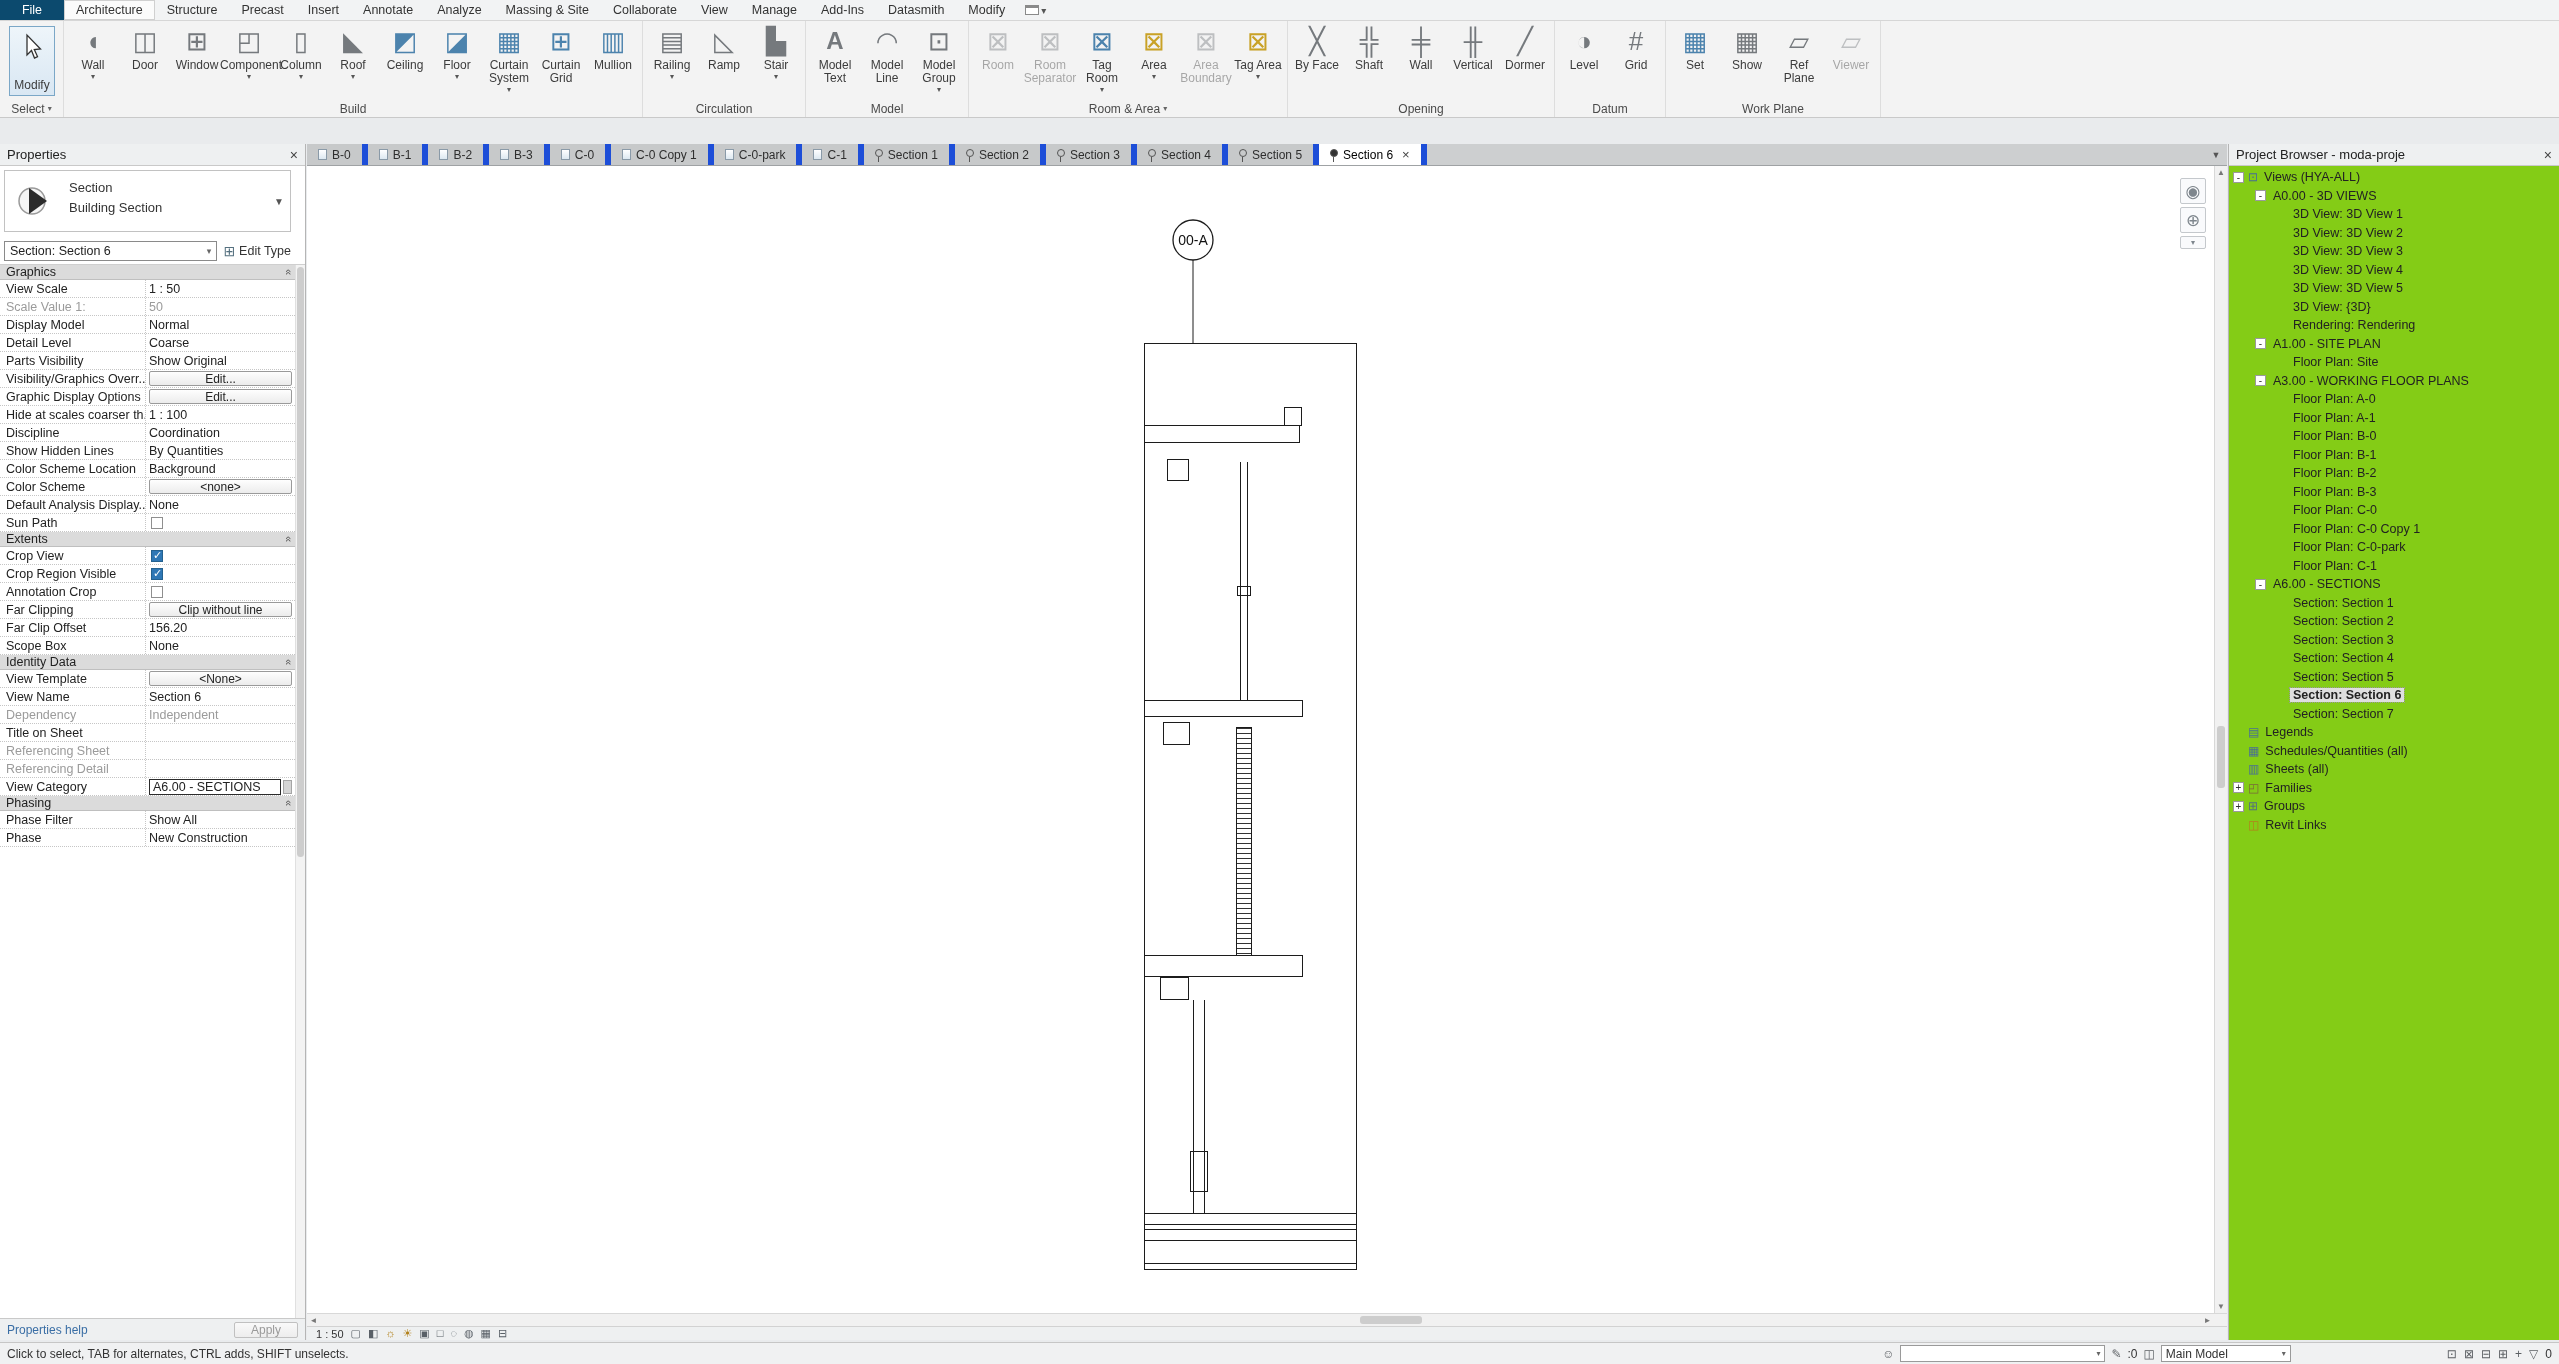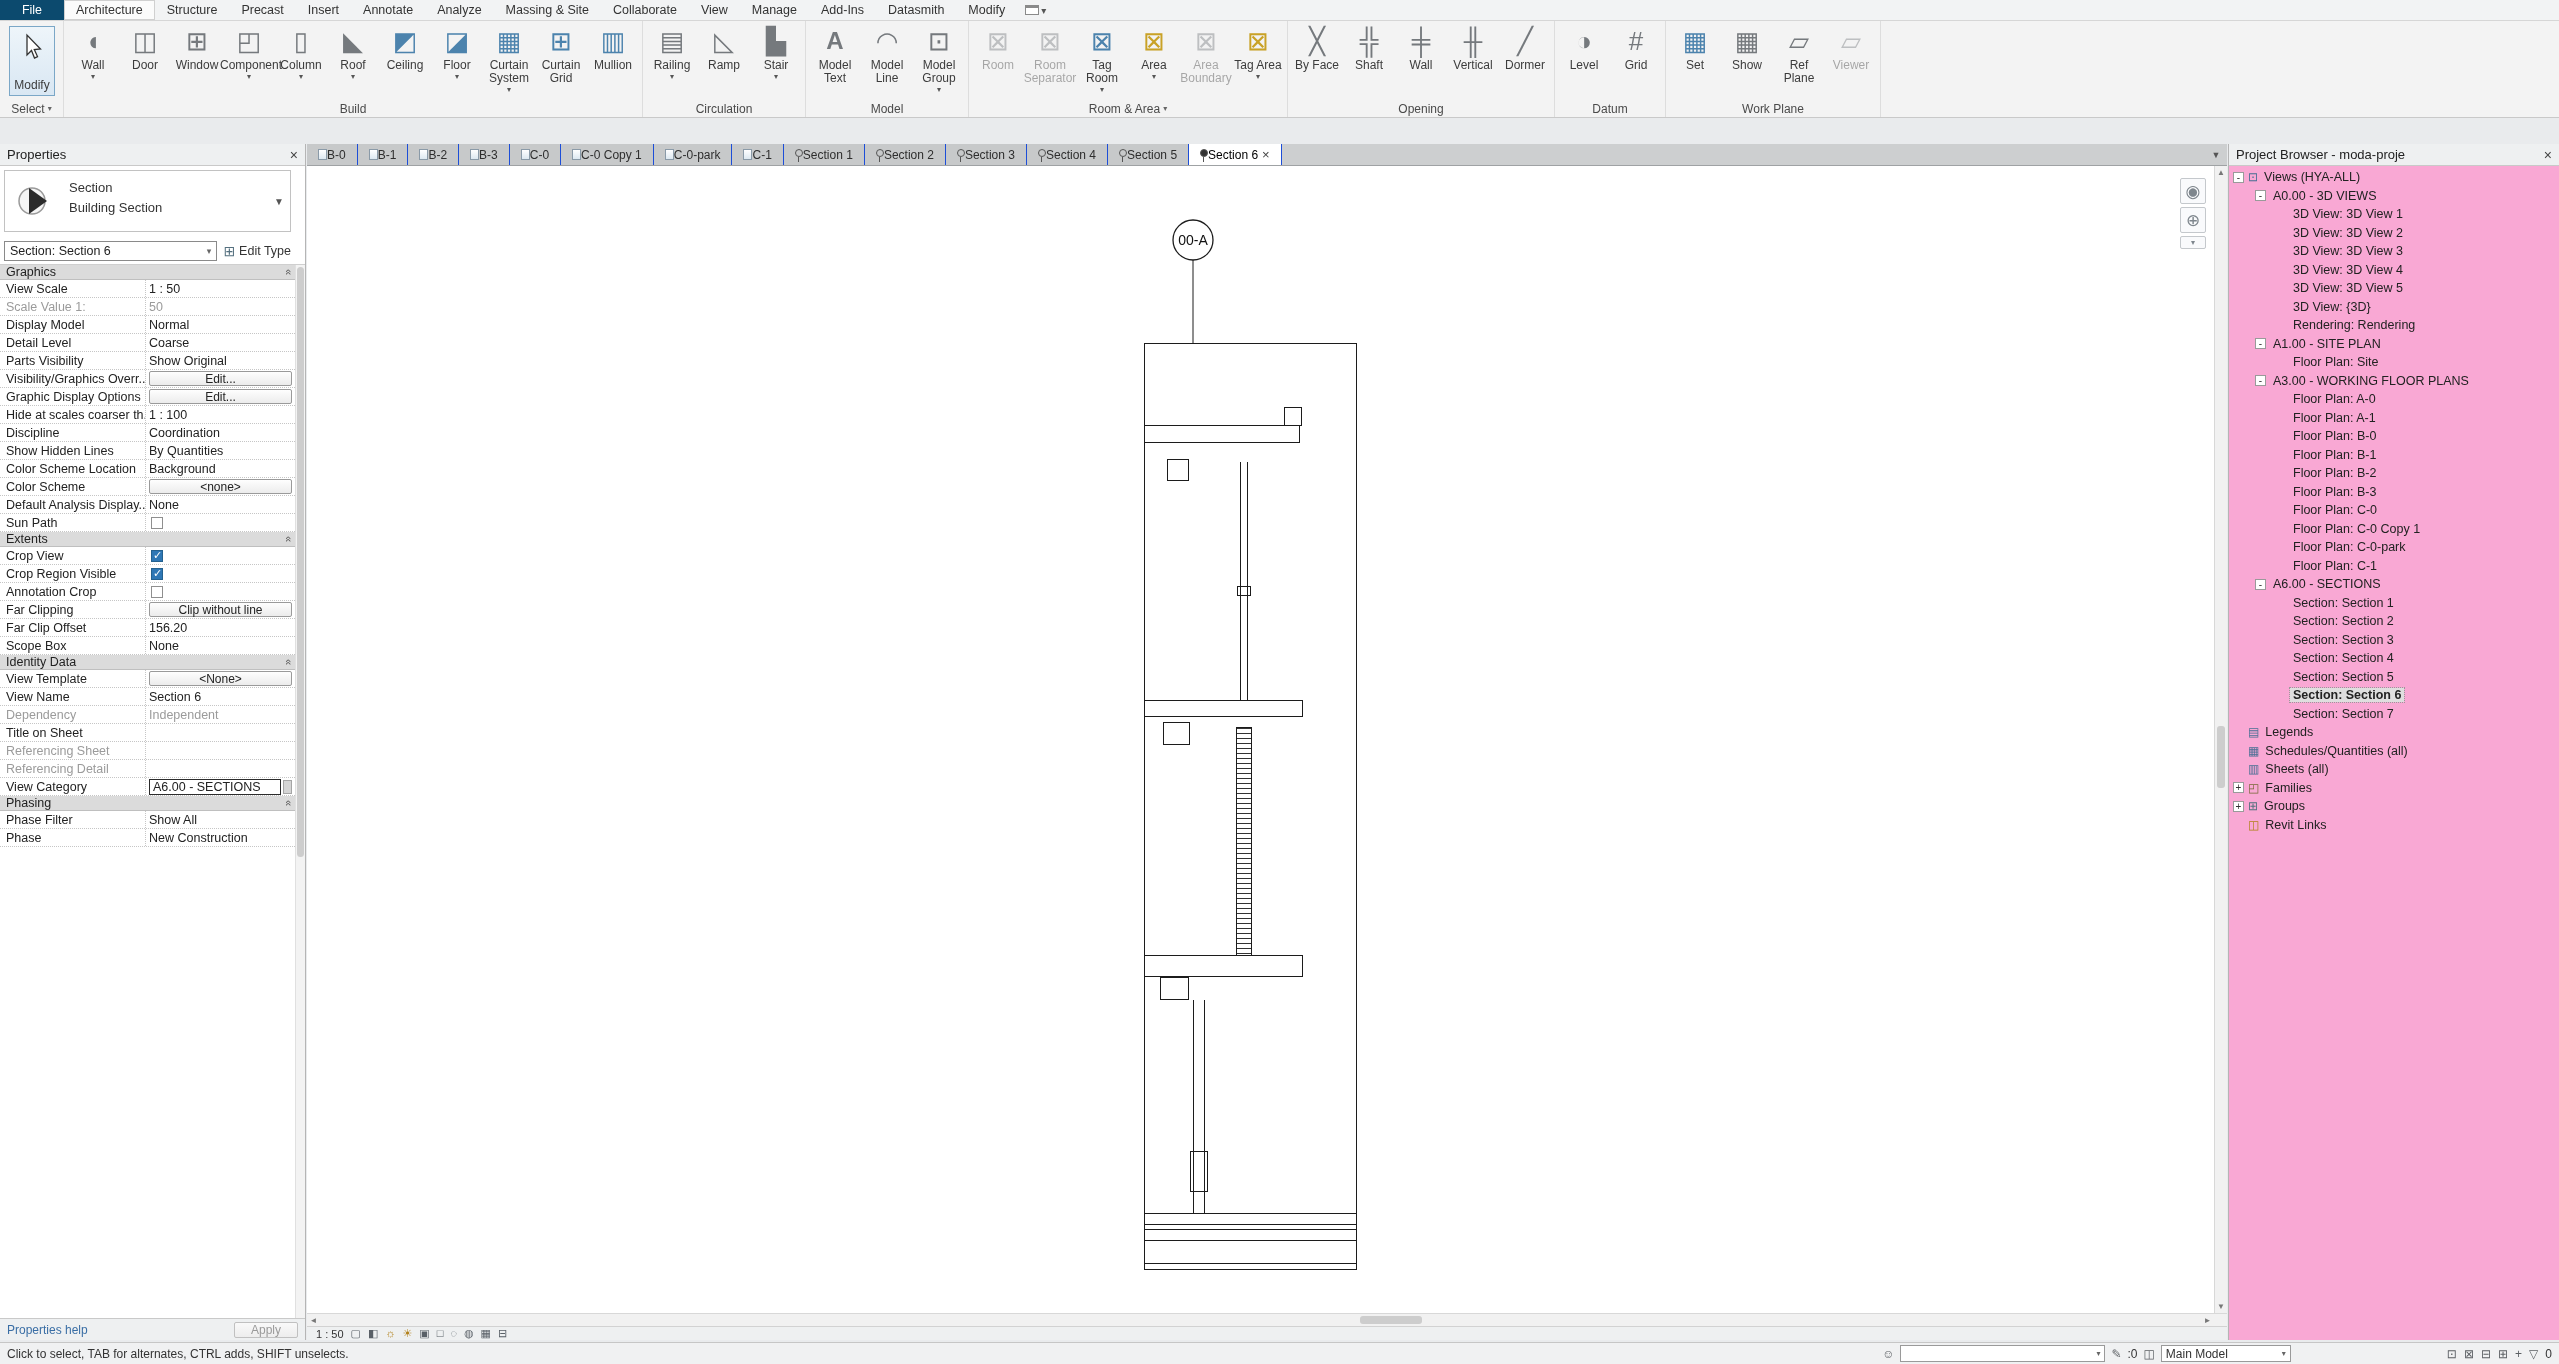--- a/index.html
+++ b/index.html
@@ -68,21 +68,21 @@
   .prow[data-type="input"] .v-input{display:flex;flex:1;height:16px;border:1px solid #2b2b2b;background:#fff;align-items:center;padding:0 3px;white-space:nowrap;overflow:hidden}
   .prow[data-type="input"] .v-input-btn{display:block;width:9px;height:14px;background:#d5d5d5;border:1px solid #a5a5a5}
   .prow[data-state="disabled"]{color:#9b9b9b}
   .phelp{height:22px;background:#eef0f1;border-top:1px solid #c9c9c9;display:flex;align-items:center;padding:0 7px;flex:0 0 auto}
   .phelp .link{color:#3a6ea5;font-size:12px}
   .apply-btn{margin-left:auto;width:64px;height:16px;border:1px solid #c0c0c0;background:linear-gradient(#f9f9f9,#ededed);color:#9a9a9a;font-size:12px;display:flex;align-items:center;justify-content:center;border-radius:2px}
 
   
   .canvas{position:absolute;left:307px;top:144px;right:332px;height:1196px;display:flex;flex-direction:column;background:#cfd1d2}
   .tabbar{height:22px;display:flex;background:#cdcfd0;border-bottom:1px solid #9fa2a4;align-items:stretch;flex:0 0 auto}
-  .vtab{display:flex;align-items:center;padding:0 11px;background:#c7c9ca;border-right:1px solid #1d4ed8;font-size:12px;color:#2e2e2e;white-space:nowrap}
+  .vtab{display:flex;align-items:center;padding:0 11px;background:#c7c9ca;border-right:6px solid #1d4ed8;font-size:12px;color:#2e2e2e;gap:5px;white-space:nowrap}
   .vtab[data-state="active"]{background:#ffffff;color:#000}
   .tabclose{display:none;color:#444;font-size:13px;margin-left:4px}
   .vtab[data-state="active"] .tabclose{display:block}
   .tabicon{flex:0 0 auto}
   .vtab[data-icon="plan"] .tabicon{width:9px;height:11px;border:1px solid #8a9aa8;background:linear-gradient(#ffffff,#dde8f1)}
   .vtab[data-icon="section"] .tabicon{width:8px;height:8px;border:1.3px solid #555;border-radius:50%;position:relative;margin-bottom:3px}
   .vtab[data-icon="section"] .tabicon::after{content:"";position:absolute;left:2.2px;top:6.5px;width:1px;height:5px;background:#555}
   .vtab[data-state="active"][data-icon="section"] .tabicon{background:#333}
   .tablist-btn{margin-left:auto;width:22px;display:flex;align-items:center;justify-content:center;color:#555;font-size:9px}
   .draw{flex:1;position:relative;background:#fff;overflow:hidden}
@@ -96,21 +96,21 @@
   .vscroll .thumb{position:absolute;left:2px;right:2px;top:560px;height:62px;background:#cdcdcd;border-radius:3px}
   .hscroll{height:13px;background:#f1f1f1;border-top:1px solid #d8d8d8;position:relative;flex:0 0 auto;font-size:8px;color:#777}
   .hscroll .arr{position:absolute;top:0;bottom:0;width:13px;display:flex;align-items:center;justify-content:center}
   .hscroll .arr.right{right:13px}
   .hscroll .thumb{position:absolute;top:2px;bottom:2px;left:1053px;width:62px;background:#cdcdcd;border-radius:3px}
   .viewbar{height:14px;background:#eef0f1;display:flex;align-items:center;gap:7px;padding:0 9px;font-size:11px;border-top:1px solid #d2d2d2;flex:0 0 auto;color:#333}
   .vb-icon{font-size:11px;color:#596067;line-height:1}
   .vb-icon[data-name="sun-path-icon"],.vb-icon[data-name="shadows-icon"]{color:#b2811c}
 
   
-  .browser{position:absolute;right:0;top:144px;width:331px;height:1196px;background:#f9a8d4;border-left:1px solid #b5b5b5;display:flex;flex-direction:column}
+  .browser{position:absolute;right:0;top:144px;width:331px;height:1196px;background:#84cc16;border-left:1px solid #b5b5b5;display:flex;flex-direction:column}
   .tree{flex:1;padding-top:2px;font-size:12.5px;overflow:hidden}
   .trow{height:18.5px;display:flex;align-items:center;white-space:nowrap}
   .trow[data-indent="0"]{padding-left:4px}
   .trow[data-indent="1"]{padding-left:26px}
   .trow[data-indent="2"]{padding-left:46px}
   .texp{width:11px;height:11px;border:1px solid #9a9a9a;background:#fff;font-size:10px;line-height:9px;text-align:center;margin-right:4px;color:#333;flex:0 0 auto}
   .trow[data-exp="minus"] .texp::before{content:"-"}
   .trow[data-exp="plus"] .texp::before{content:"+"}
   .trow[data-exp="none"] .texp{visibility:hidden}
   .ticon{margin-right:3px;font-size:12px;color:#4a6f94;flex:0 0 auto}

